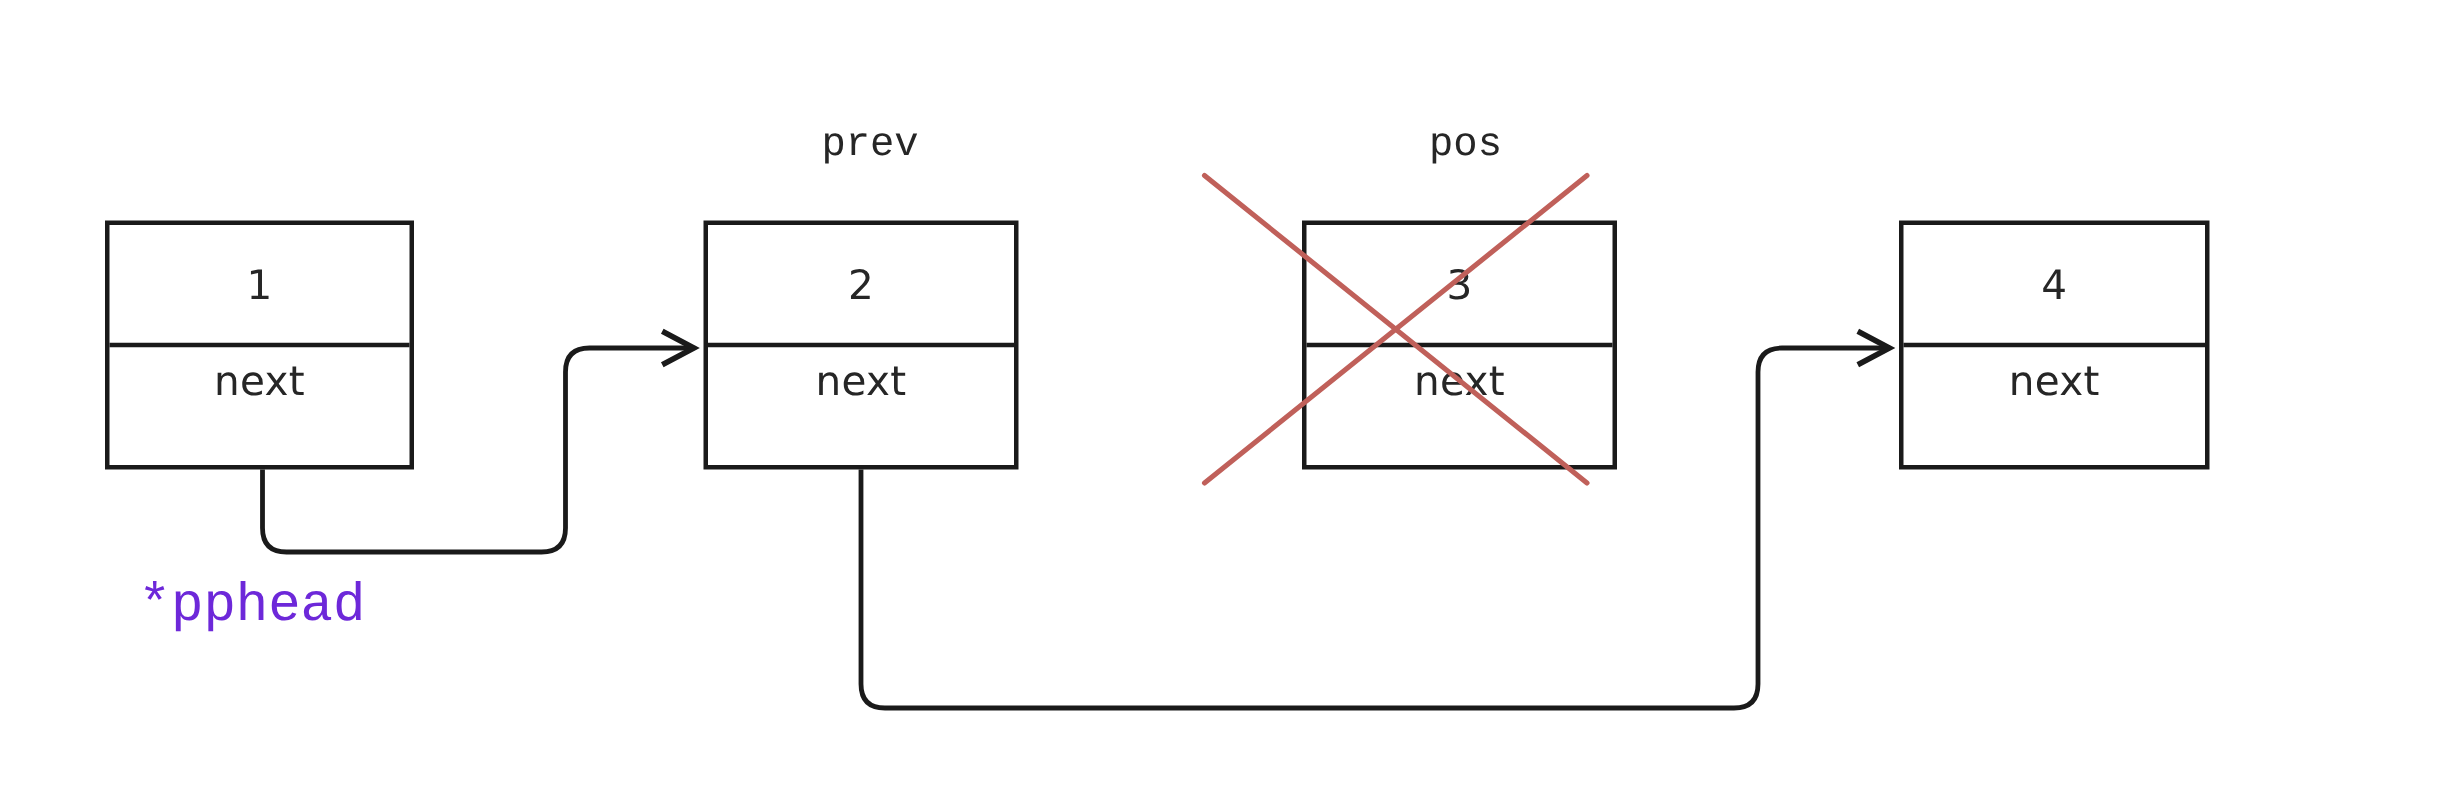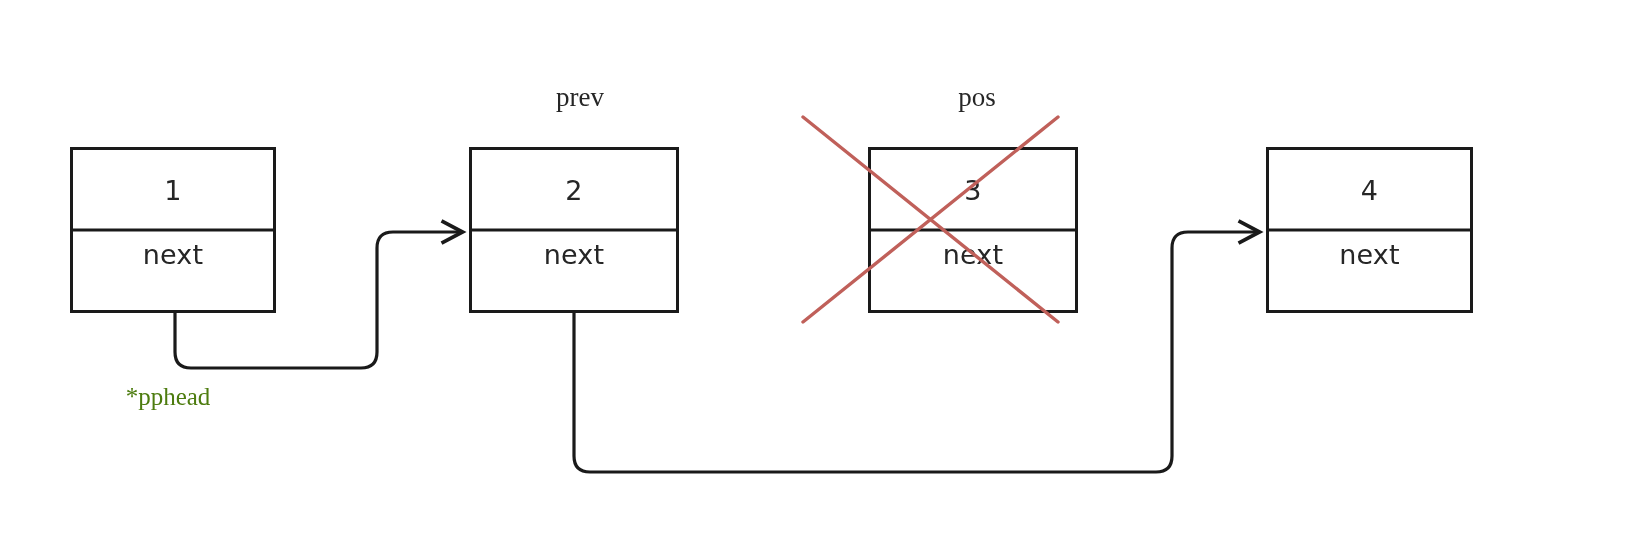--- a/index.html
+++ b/index.html
@@ -50,29 +50,29 @@
     width: 100%;
     height: 3px;
     background: #1a1a1a;
     top: 50%;
     transform: translateY(-50%);
   }
   .pointer-label {
     position: absolute;
     color: #262626;
     font-size: 27px;
-    font-family: Liberation Serif, serif;
+    font-family: Liberation Mono, monospace;
     white-space: nowrap;
     transform: translateX(-50%);
   }
   .free-label {
     position: absolute;
-    color: #4d7c0f;
-    font-size: 25px;
-    font-family: Liberation Serif, serif;
+    color: #6d28d9;
+    font-size: 36px;
+    font-family: Liberation Mono, monospace;
     white-space: nowrap;
     transform: translateX(-50%);
   }
 </style>
 </head>
 <body>
 
 <div id="canvas">
 
   <svg class="layer" viewBox="0 0 1634 535">

